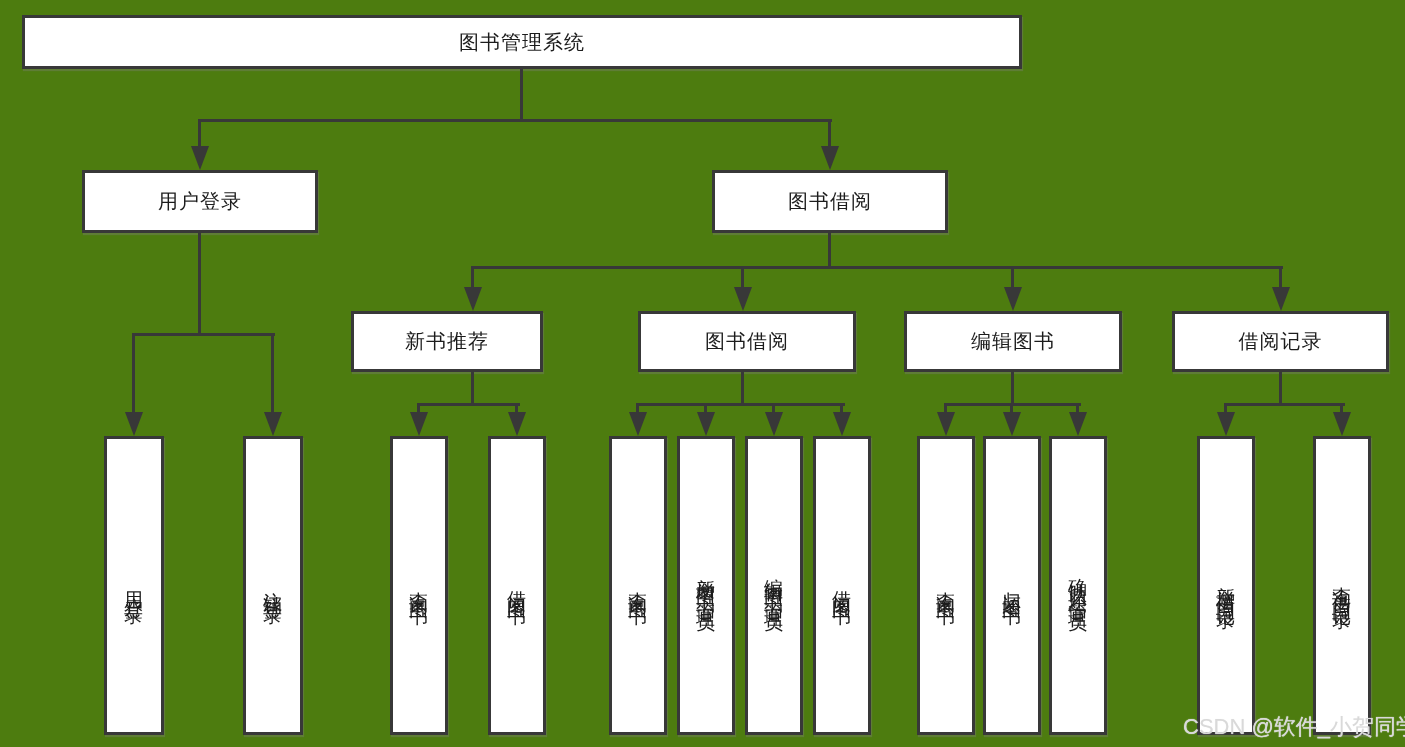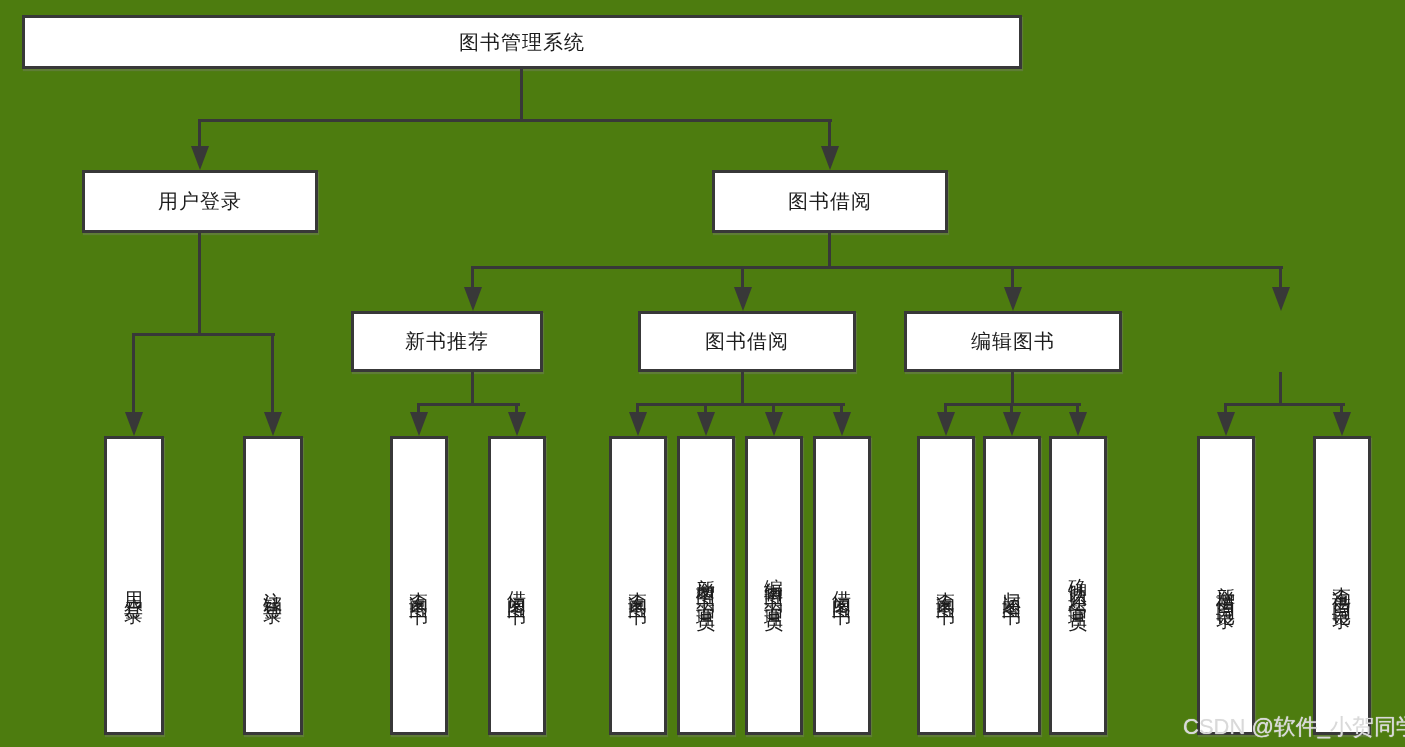--- a/index.html
+++ b/index.html
@@ -92,20 +92,21 @@
   <div class="line" style="left:741px; top:266px; width:3px; height:23px;"></div>
   <div class="arrow" style="left:734px; top:287px;"></div>
   <div class="line" style="left:1011px; top:266px; width:3px; height:23px;"></div>
   <div class="arrow" style="left:1004px; top:287px;"></div>
   <div class="line" style="left:1279px; top:266px; width:3px; height:23px;"></div>
   <div class="arrow" style="left:1272px; top:287px;"></div>
 
   <div class="box" style="left:351px; top:311px; width:192px; height:61px;">新书推荐</div>
   <div class="box" style="left:638px; top:311px; width:218px; height:61px;">图书借阅</div>
   <div class="box" style="left:904px; top:311px; width:218px; height:61px;">编辑图书</div>
+  <div class="box" style="left:1172px; top:311px; width:217px; height:61px;">借阅记录</div>
 
   <div class="line" style="left:471px; top:372px; width:3px; height:34px;"></div>
   <div class="line" style="left:417px; top:403px; width:103px; height:3px;"></div>
   <div class="line" style="left:417px; top:403px; width:3px; height:11px;"></div>
   <div class="arrow" style="left:410px; top:412px;"></div>
   <div class="line" style="left:515px; top:403px; width:3px; height:11px;"></div>
   <div class="arrow" style="left:508px; top:412px;"></div>
 
   <div class="line" style="left:741px; top:372px; width:3px; height:34px;"></div>
   <div class="line" style="left:636px; top:403px; width:209px; height:3px;"></div>

